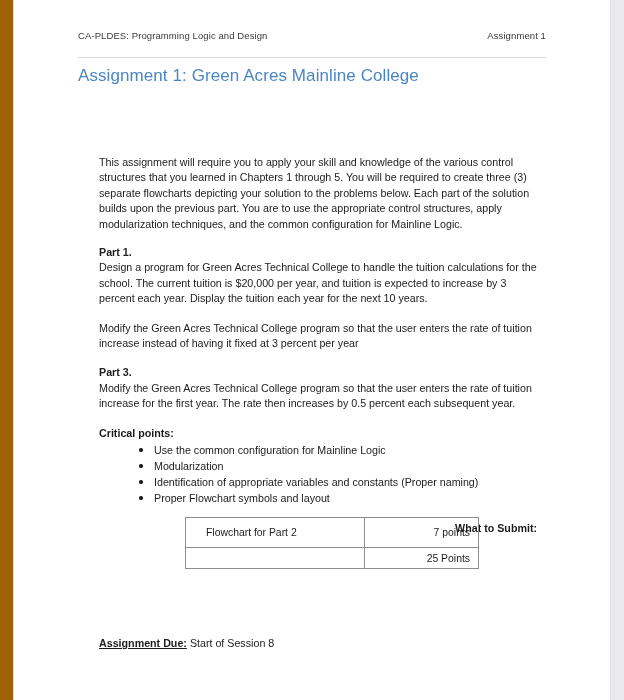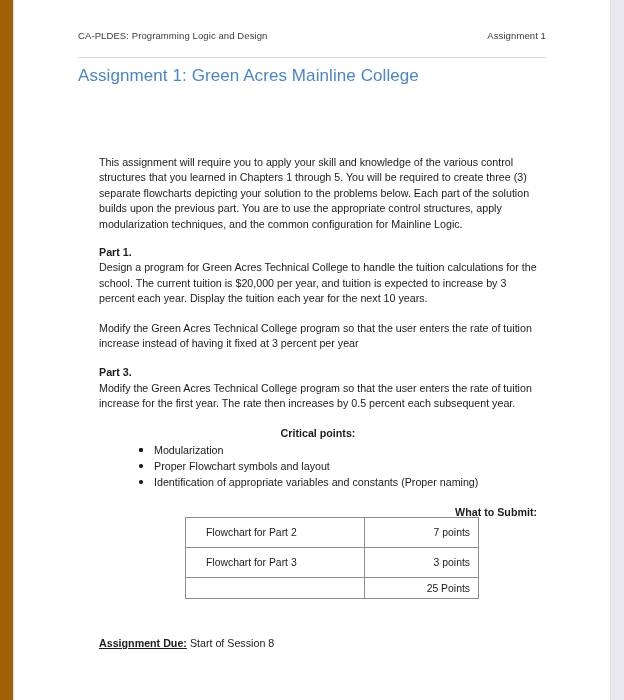--- a/index.html
+++ b/index.html
@@ -96,21 +96,20 @@
   .section-block {
     margin: 0 0 14px 0;
   }
   .section-block .para {
     margin: 0;
   }
   .bullet-head {
     font-weight: bold;
     margin: 0 0 1px 0;
     font-size: 10.7px;
-    text-align: center;
   }
   ul.critical {
     list-style: none;
     margin: 0 0 15px 0;
     padding: 0;
   }
   ul.critical li {
     position: relative;
     padding-left: 55px;
     line-height: 16px;
@@ -203,50 +202,47 @@
 
         <div class="section-block">
           <p class="section-label">Part 3.</p>
           <p class="para">Modify the Green Acres Technical College program so that the user enters the rate of tuition increase for the first year. The rate then increases by 0.5 percent each subsequent year.</p>
         </div>
 
         <p class="bullet-head">Critical points:</p>
         <ul class="critical">
           <li>
             <span class="bullet-dot"></span>
+            <span>Use the common configuration for Mainline Logic</span>
           </li>
           <li>
             <span class="bullet-dot"></span>
             <span>Modularization</span>
           </li>
           <li>
             <span class="bullet-dot"></span>
+            <span>Identification of appropriate variables and constants (Proper naming)</span>
+          </li>
+          <li>
+            <span class="bullet-dot"></span>
             <span>Proper Flowchart symbols and layout</span>
-          </li>
-          <li>
-            <span class="bullet-dot"></span>
-            <span>Identification of appropriate variables and constants (Proper naming)</span>
           </li>
         </ul>
 
         <p class="submit-head">What to Submit:</p>
 
       </div>
 
       <div class="points-table-wrap">
         <table class="points-table">
           <tbody>
             <tr>
               <td class="cell-desc">Flowchart for Part 2</td>
               <td class="cell-points">7 points</td>
             </tr>
-            <tr>
-              <td class="cell-desc">Flowchart for Part 3</td>
-              <td class="cell-points">3 points</td>
-            </tr>
             <tr class="total-row">
               <td class="cell-desc"></td>
               <td class="cell-points">25 Points</td>
             </tr>
           </tbody>
         </table>
       </div>
 
       <div class="due-line">
         <span class="due-label">Assignment Due:</span><span>&nbsp;</span><span class="due-value">Start of Session 8</span>

